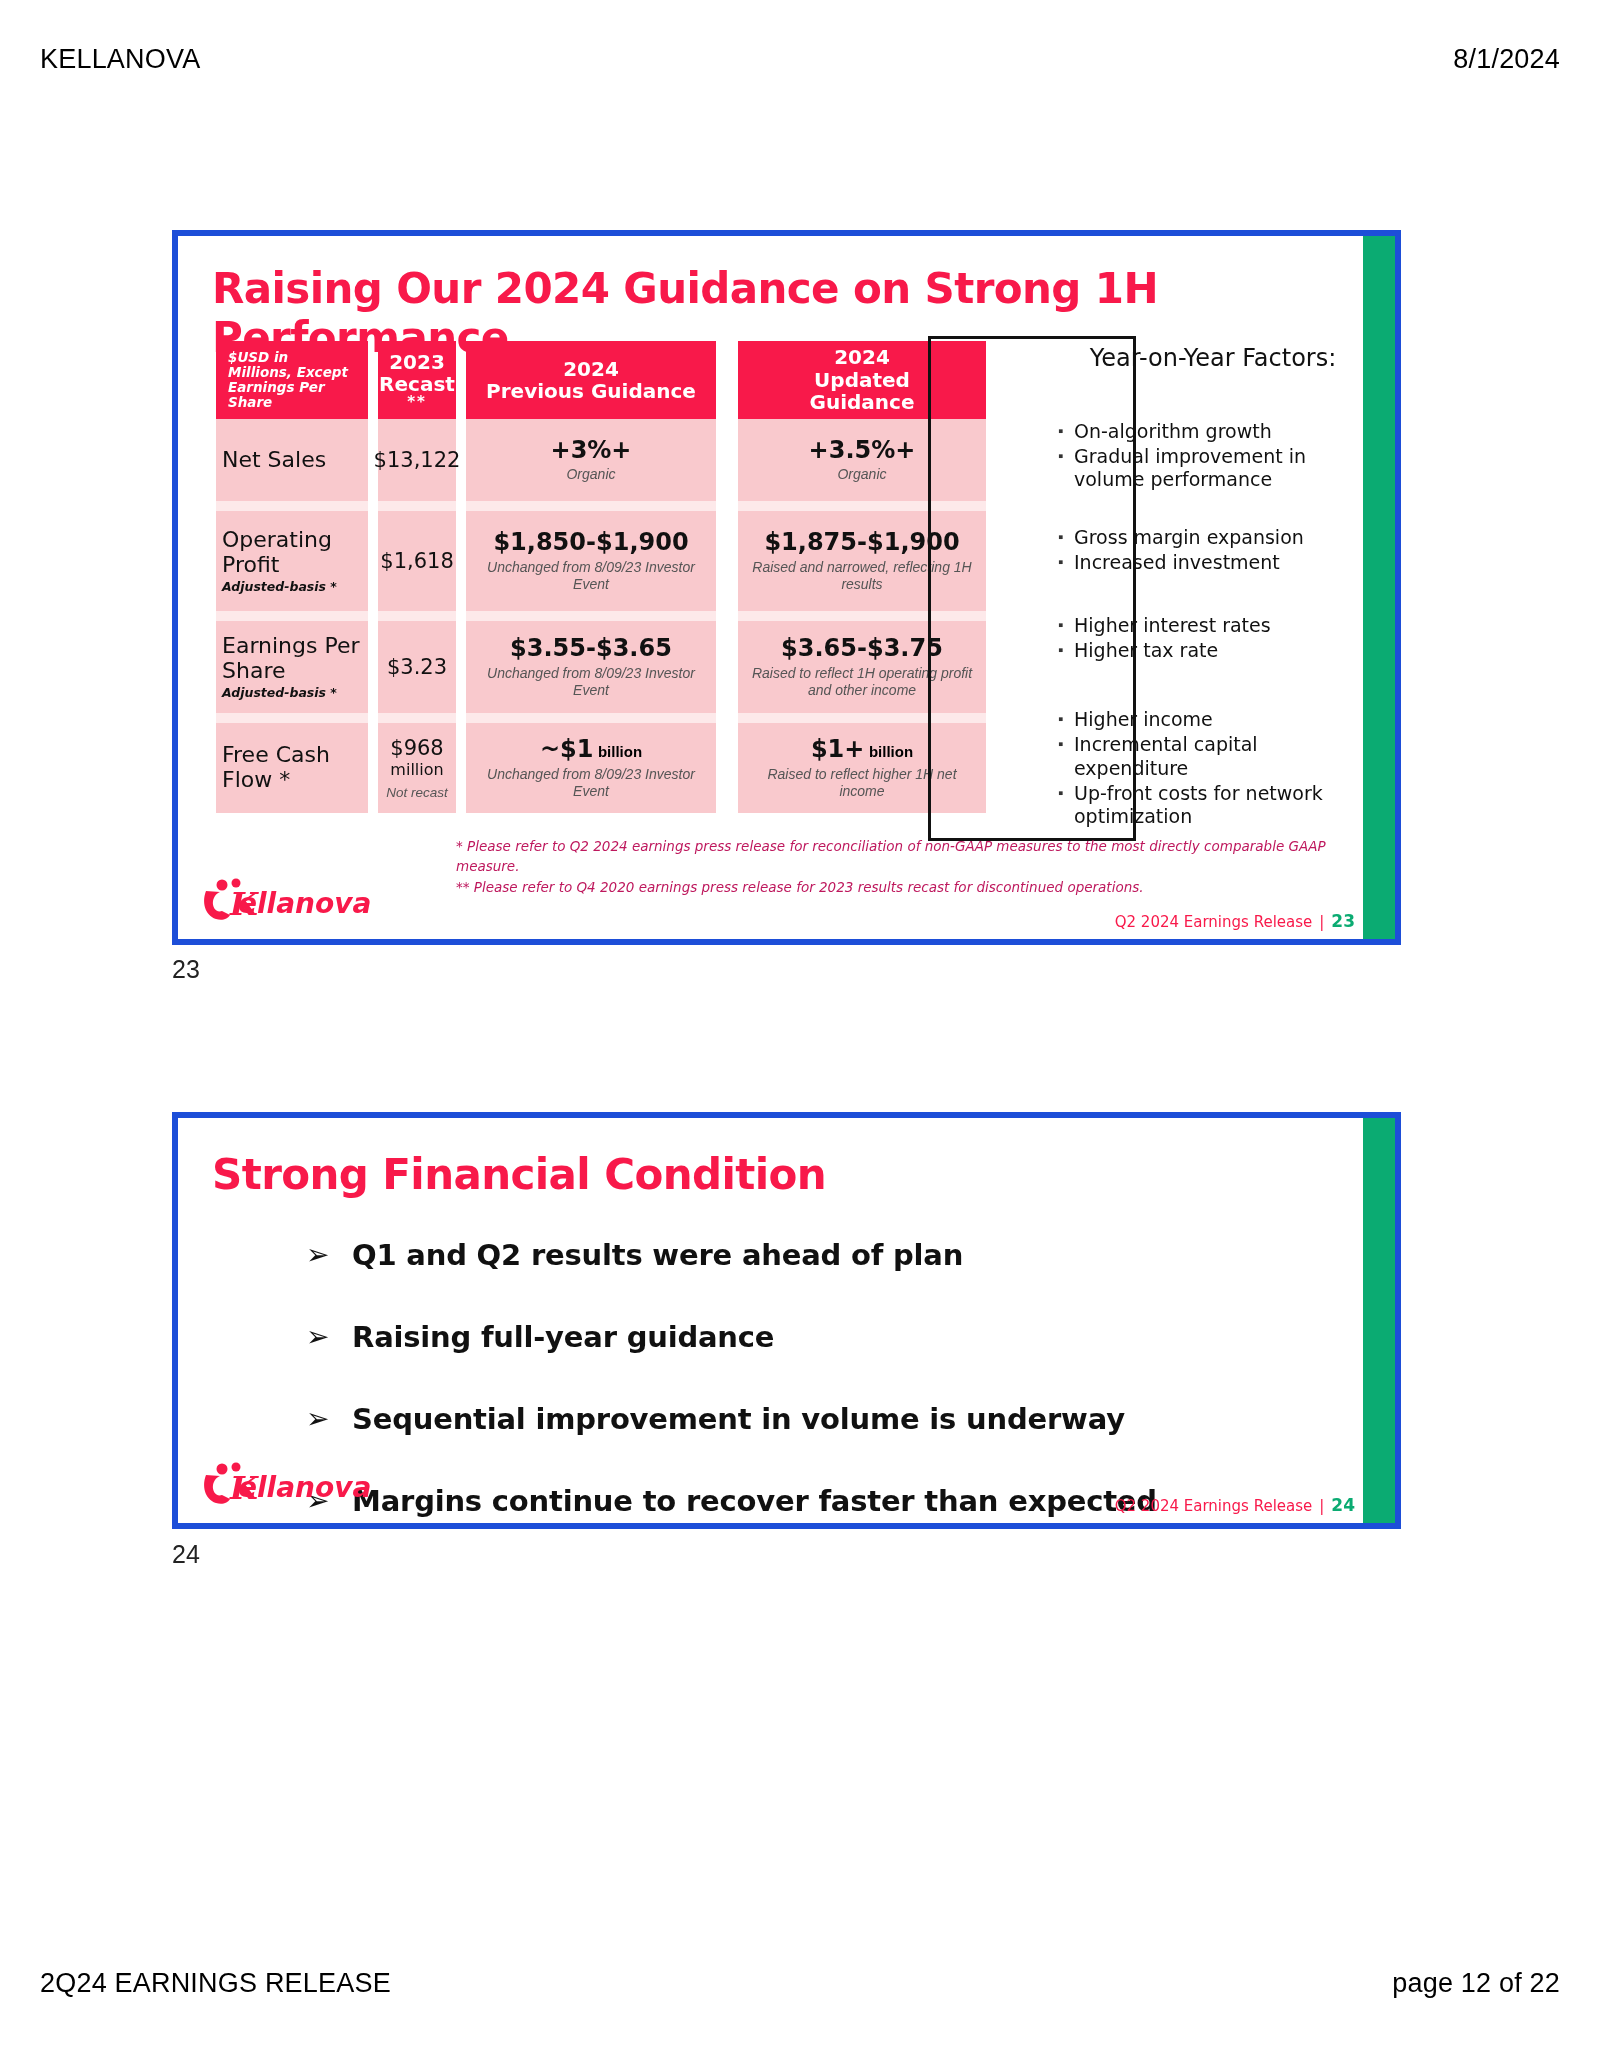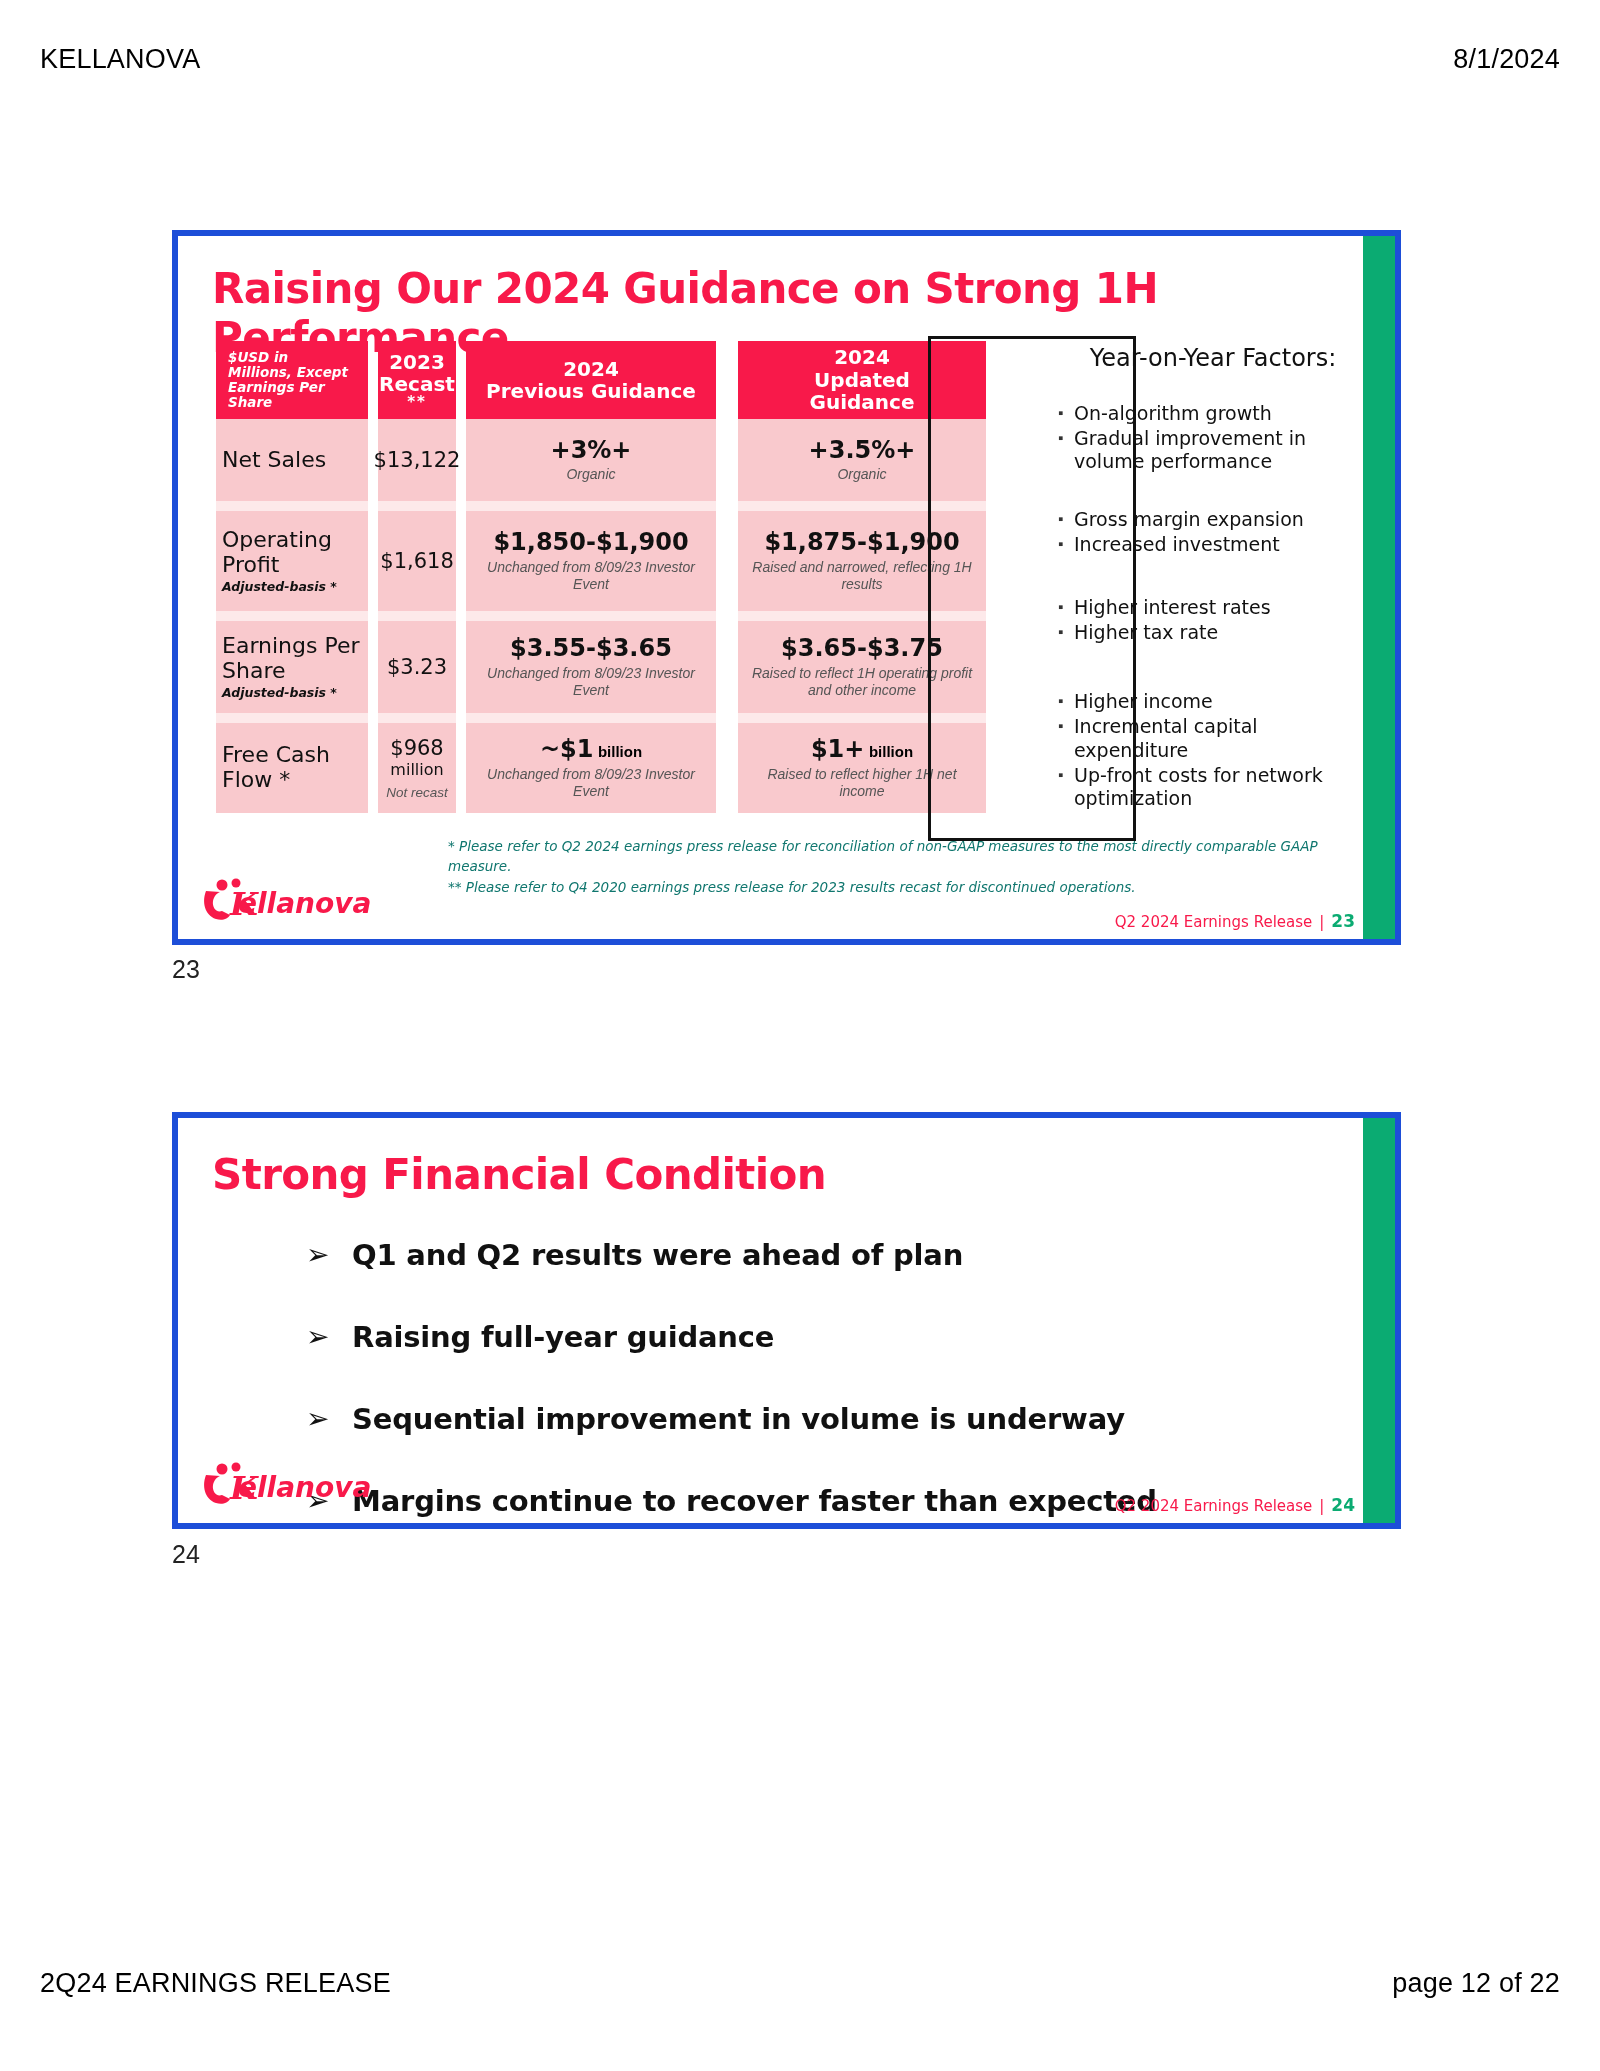--- a/index.html
+++ b/index.html
@@ -117,37 +117,37 @@
     width: 208px; height: 505px;
     border: 3px solid #111;
     pointer-events: none;
   }
 
   
   .yoy {
     position: absolute; left: 880px; top: 108px; width: 310px;
   }
   .yoy-title {
-    text-align: center; font-size: 24px; color: #111; margin-bottom: 30px;
+    text-align: center; font-size: 24px; color: #111; margin-bottom: 48px;
     font-family: "DejaVu Sans", sans-serif;
   }
   .yoy-group { margin-bottom: 30px; }
   .yoy-item { display: flex; align-items: flex-start; margin-bottom: 2px; }
   .yoy-bullet {
     width: 16px; flex: none; font-size: 15px; line-height: 1.5; color: #333;
   }
   .yoy-text {
     font-size: 19px; line-height: 1.22; color: #111;
     font-family: "DejaVu Sans", sans-serif;
   }
 
   
   .footnotes {
-    position: absolute; left: 270px; top: 600px; width: 900px;
-    font-size: 13.5px; font-style: italic; color: #0f766e; line-height: 1.5;
+    position: absolute; left: 278px; top: 600px; width: 900px;
+    font-size: 13.5px; font-style: italic; color: #be185d; line-height: 1.5;
     font-family: "DejaVu Sans", sans-serif;
   }
 
   
   .logo {
     position: absolute; left: 22px; bottom: 12px;
     width: 180px; height: 56px;
   }
   .logo svg { display: block; }
 

